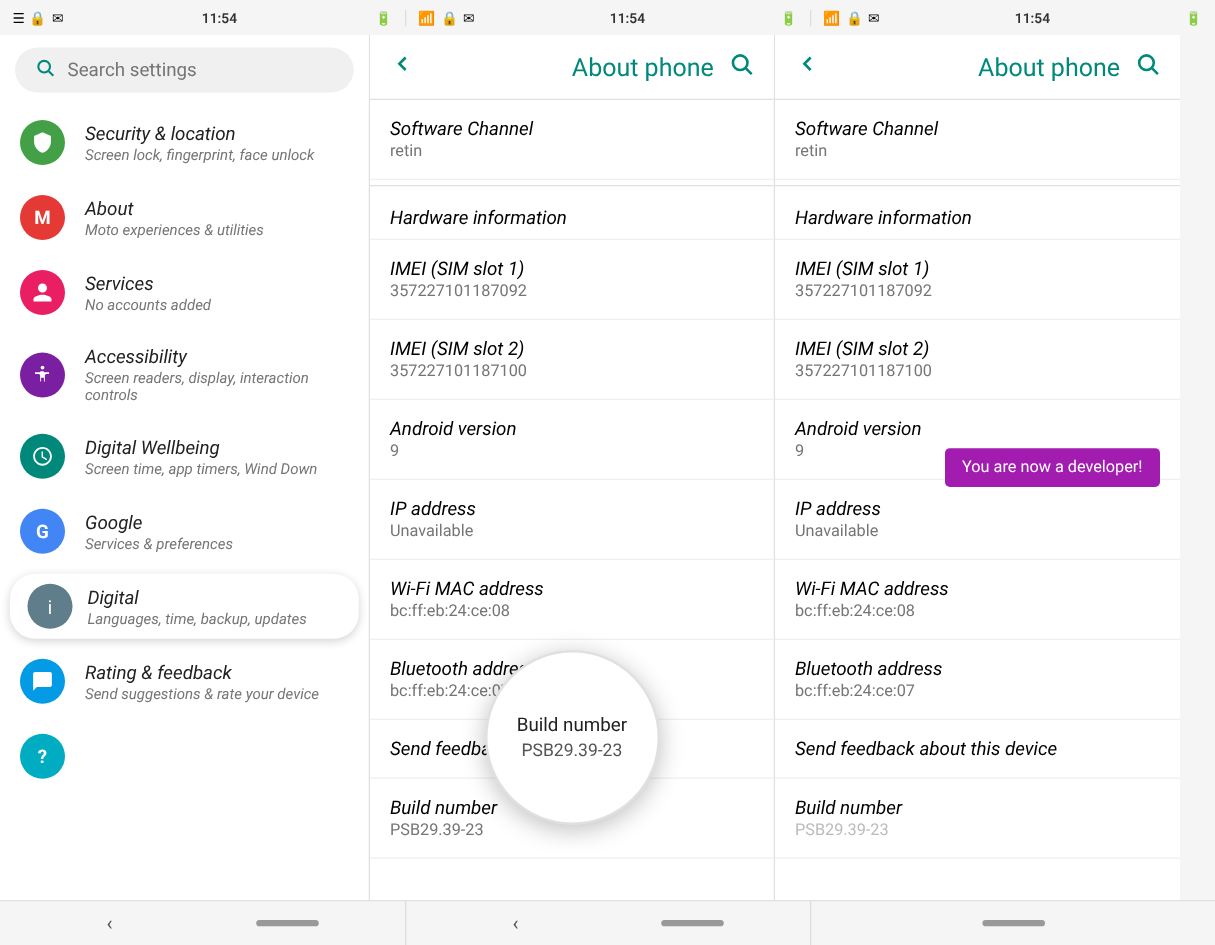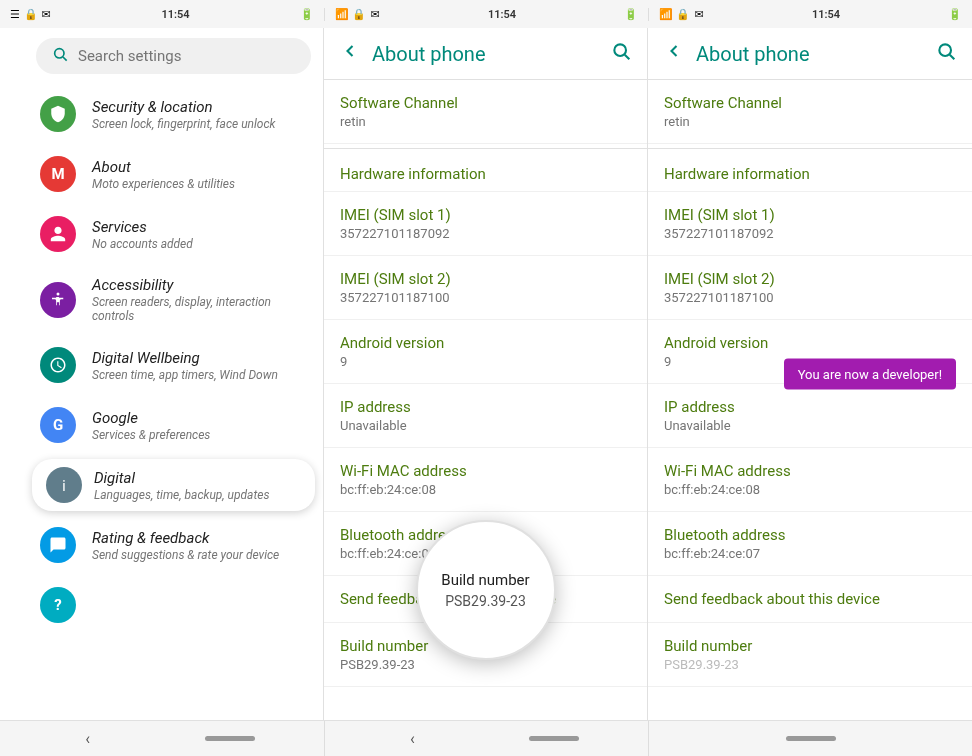--- a/index.html
+++ b/index.html
@@ -34,27 +34,26 @@
 
     
     .main-layout {
       display: flex;
       flex: 1;
       overflow: hidden;
     }
 
     
     .settings-panel {
-      width: 324px;
+      width: 296px;
       background: #fff;
       display: flex;
       flex-direction: column;
       border-right: 1px solid #e0e0e0;
       overflow: hidden;
-      padding-left: 24px;
     }
 
     .search-bar-container {
       padding: 10px 12px;
       background: #fff;
     }
     .search-bar {
       display: flex;
       align-items: center;
       background: #f0f0f0;
@@ -131,37 +130,38 @@
     }
 
     .panel-header {
       display: flex;
       align-items: center;
       padding: 12px 16px;
       gap: 12px;
       border-bottom: 1px solid #e0e0e0;
       background: #fff;
       min-height: 52px;
+      text-align: right;
     }
     .panel-title {
       font-size: 20px;
       color: #00897b;
       font-weight: 400;
       flex: 1;
     }
     .header-icon { color: #00897b; font-size: 20px; cursor: pointer; }
     .back-arrow { color: #00897b; font-size: 20px; cursor: pointer; }
 
     .about-list { overflow-y: auto; flex: 1; }
     .about-item {
       padding: 14px 16px;
       border-bottom: 1px solid #f0f0f0;
       cursor: pointer;
     }
-    .about-item-title { font-size: 15px; color: #4d7c0f; }
+    .about-item-title { font-size: 15px; color: #000000; font-style: italic; }
     .about-item-subtitle { font-size: 13px; color: #757575; margin-top: 2px; }
 
     
     .build-number-circle-overlay {
       position: absolute;
       bottom: 60px;
       left: 50%;
       transform: translateX(-50%);
       width: 140px;
       height: 140px;

